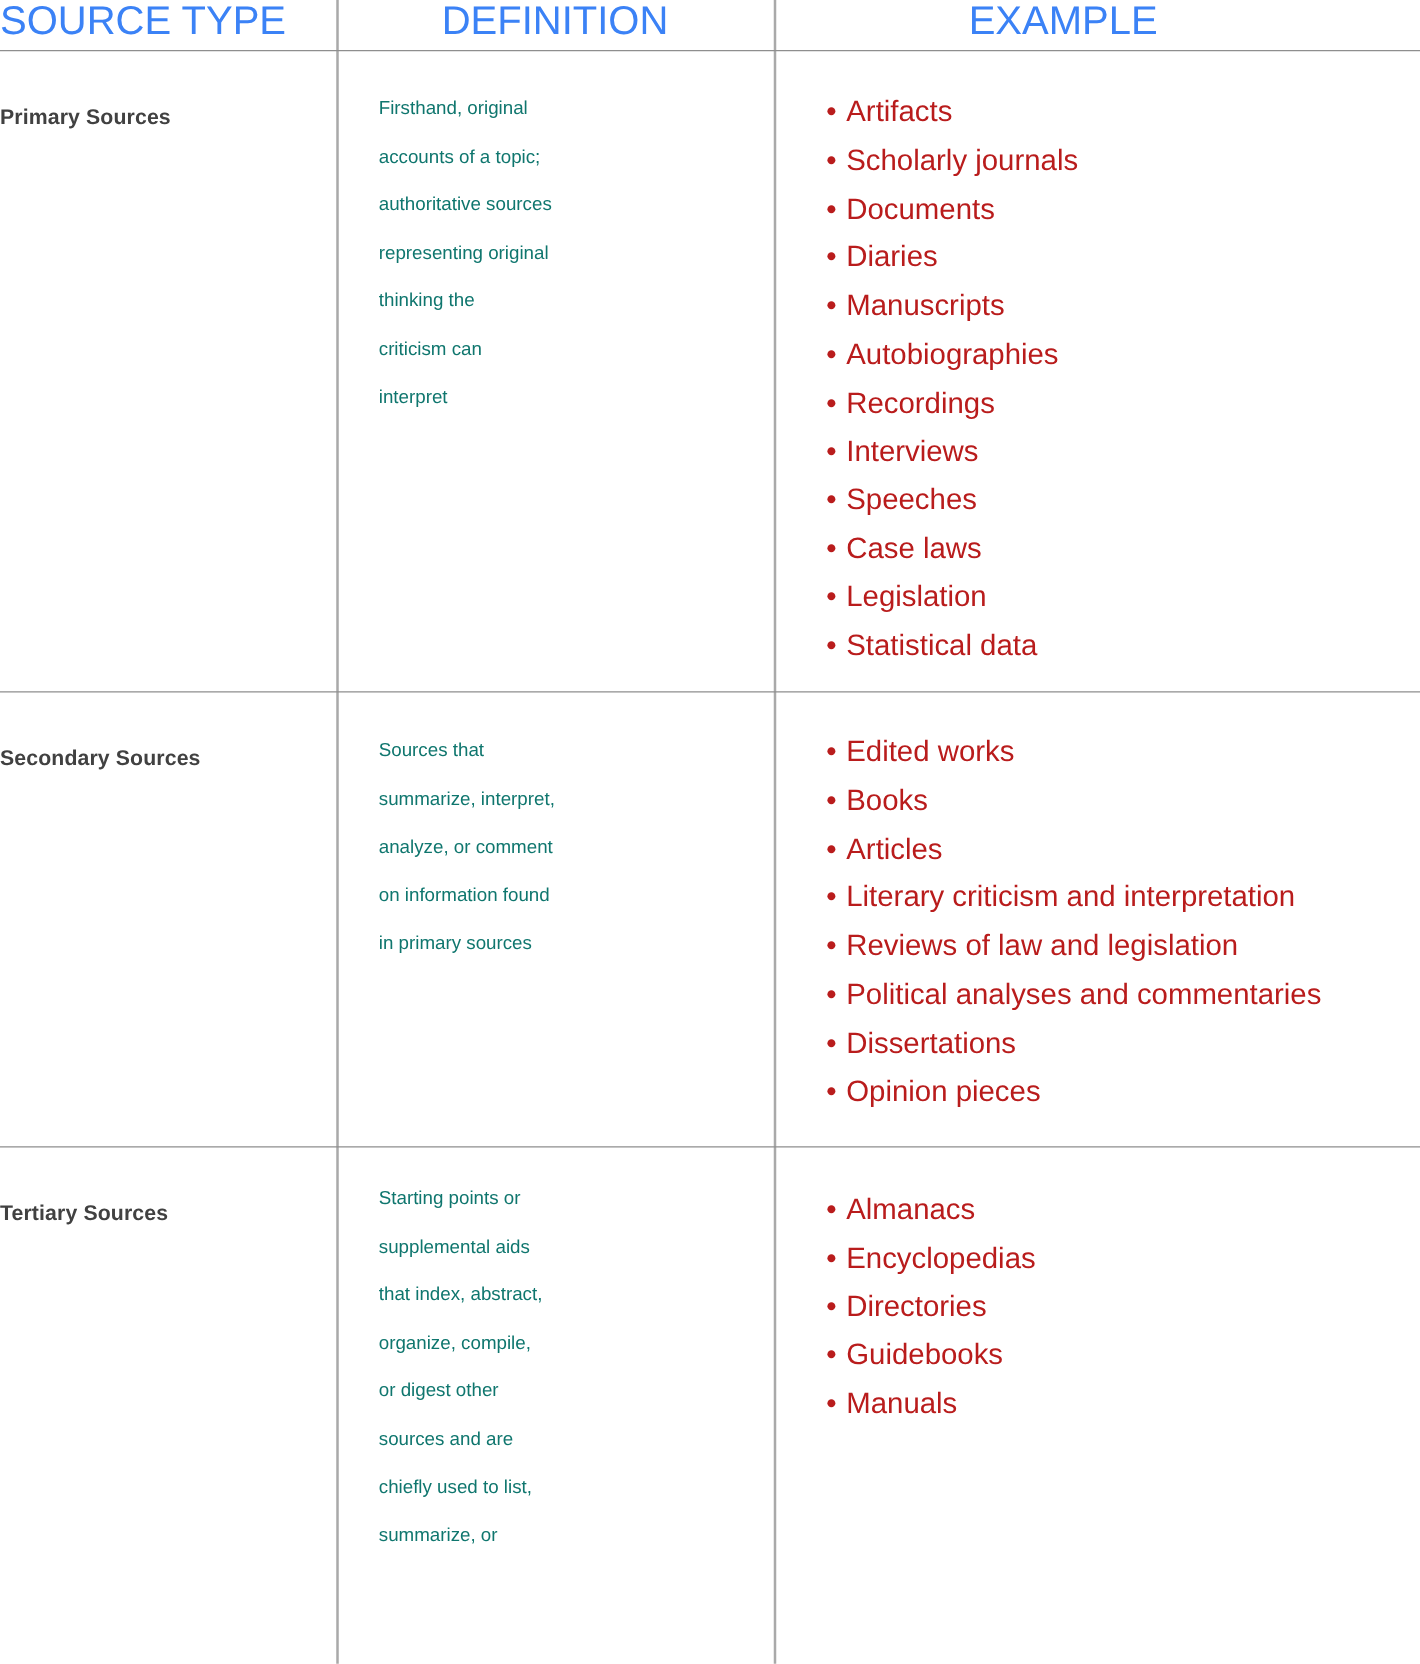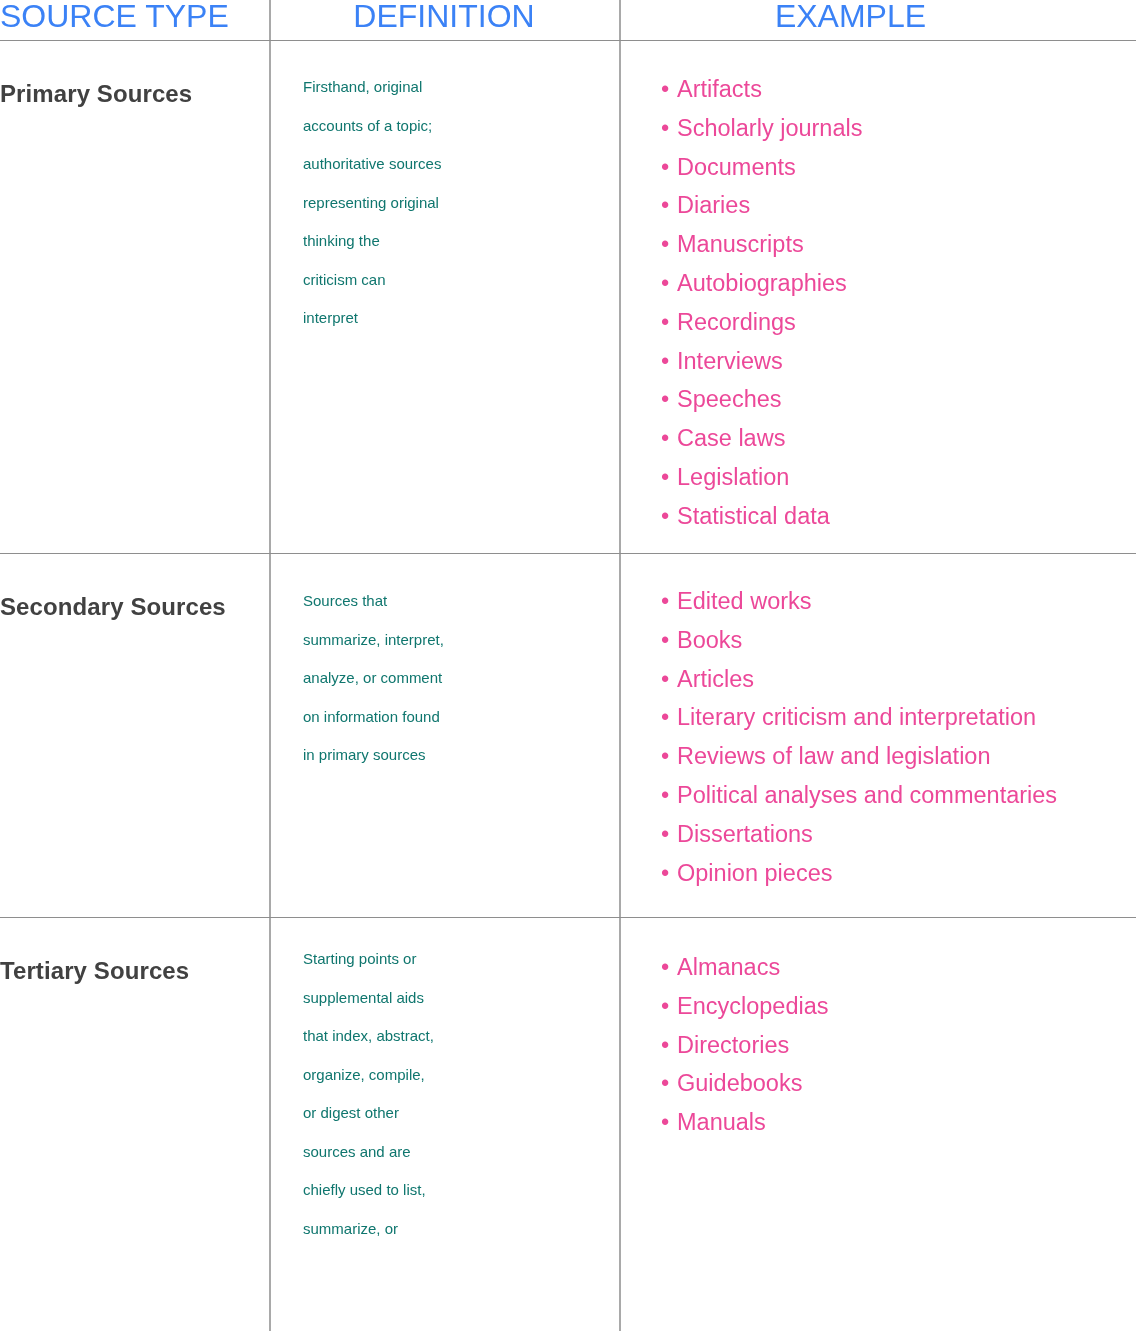--- a/index.html
+++ b/index.html
@@ -74,21 +74,21 @@
     width: 1136px;
   }
   .row.r1 { top: 41px;  height: 512px; }
   .row.r2 { top: 554px; height: 363px; }
   .row.r3 { top: 918px; height: 413px; }
 
   .cell-label {
     position: absolute;
     left: 0px;
     width: 262px;
-    font-size: 24px;
+    font-size: 17px;
     font-weight: bold;
     color: #414141;
     line-height: 30px;
     letter-spacing: 0.1px;
   }
   .row.r1 .cell-label { top: 38px; }
   .row.r2 .cell-label { top: 38px; }
   .row.r3 .cell-label { top: 38px; }
 
   .cell-def {
@@ -101,21 +101,21 @@
   }
   .row.r1 .cell-def { top: 27px; }
   .row.r2 .cell-def { top: 28px; }
   .row.r3 .cell-def { top: 22px; }
 
   .cell-examples {
     position: absolute;
     left: 661px;
     width: 470px;
     font-size: 23.5px;
-    color: #ec4899;
+    color: #b91c1c;
     line-height: 38.8px;
   }
   .row.r1 .cell-examples { top: 29px; }
   .row.r2 .cell-examples { top: 28px; }
   .row.r3 .cell-examples { top: 30px; }
 
   .bullet-line {
     white-space: nowrap;
   }
   .bullet-mark {

